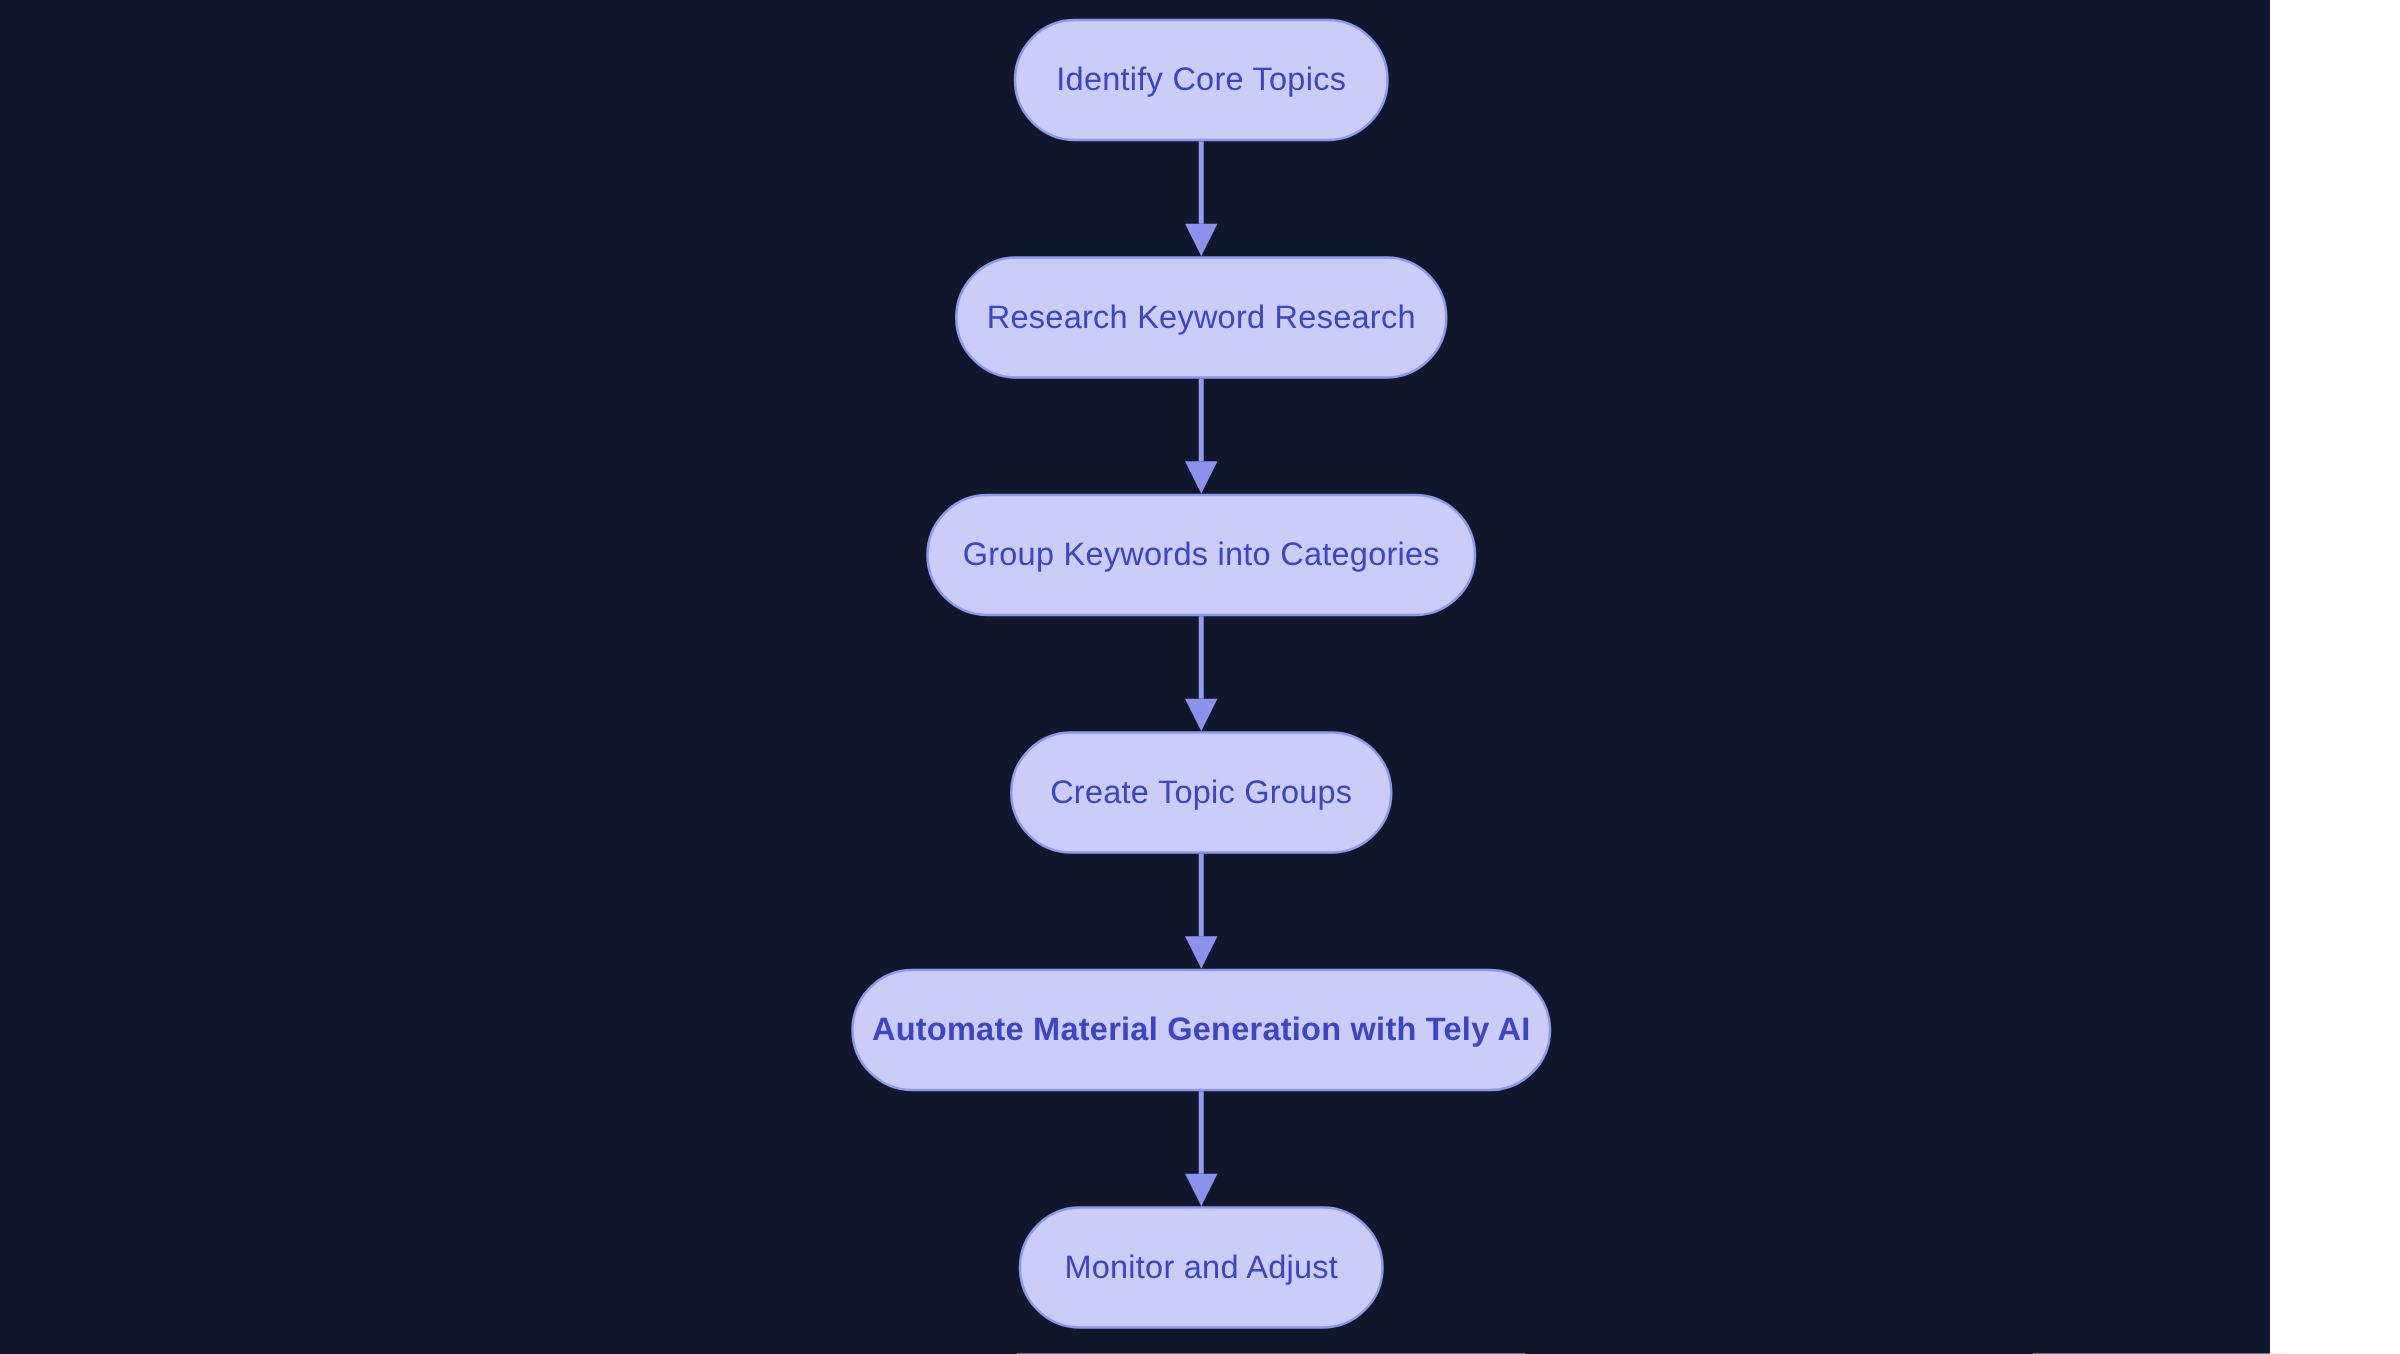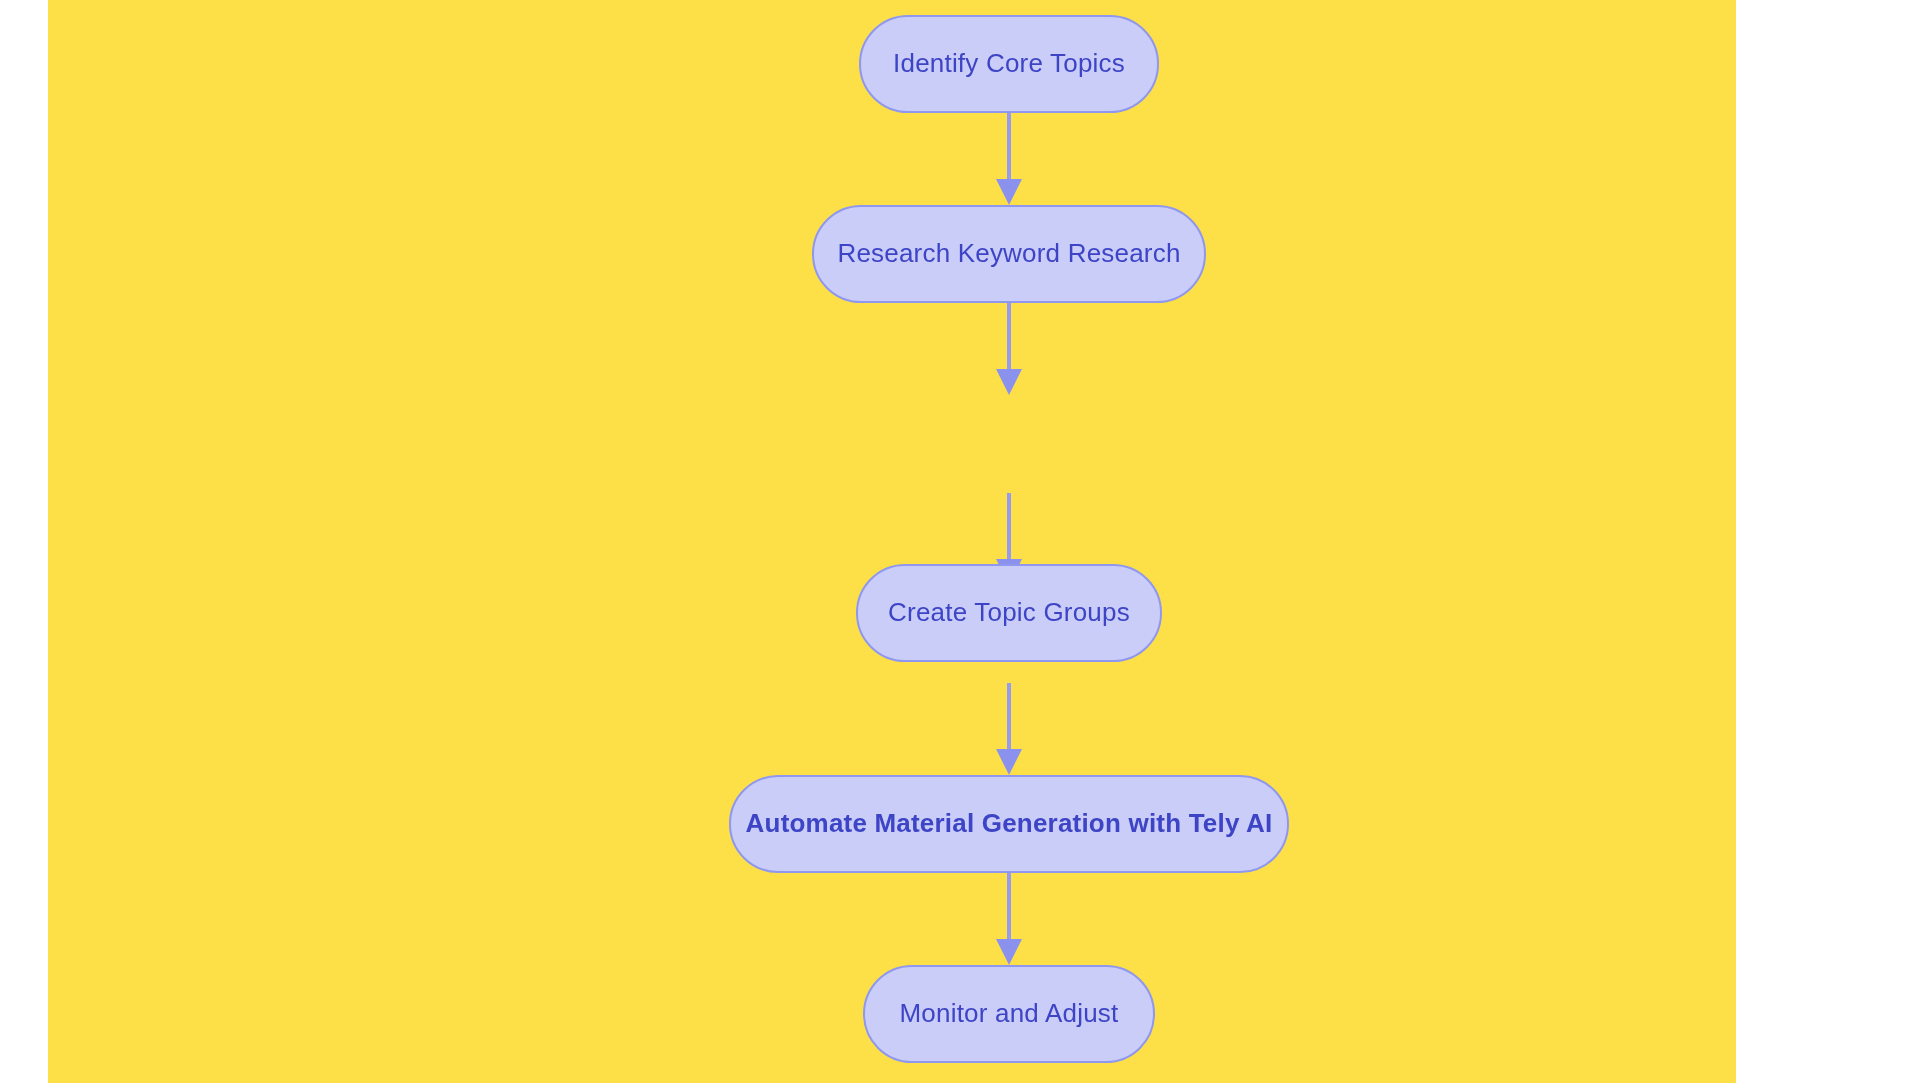--- a/index.html
+++ b/index.html
@@ -2,26 +2,25 @@
 <html><head>
 <meta charset="utf-8">
 <style>
   html, body {
     margin: 0;
     padding: 0;
     background: #ffffff;
   }
   .canvas {
     position: relative;
-    width: 1688px;
+    width: 1816px;
     height: 1083px;
-    background: #fde047;
+    background: #0f172a;
     overflow: hidden;
     font-family: "Liberation Sans", "DejaVu Sans", sans-serif;
-    margin-left: 48px;
   }
   .flow-node {
     position: absolute;
     height: 98px;
     box-sizing: border-box;
     background: #c9cdf8;
     border: 2px solid #8f97ee;
     border-radius: 49px;
     display: flex;
     align-items: center;
@@ -29,21 +28,21 @@
     text-align: center;
     color: #3d44c5;
     font-size: 26px;
     line-height: 1.2;
     letter-spacing: 0.2px;
     white-space: nowrap;
   }
   .node-1 { left: 811px; top: 15px;  width: 300px; }
   .node-2 { left: 764px; top: 205px; width: 394px; }
   .node-3 { left: 741px; top: 395px; width: 440px; }
-  .node-4 { left: 808px; top: 564px; width: 306px; }
+  .node-4 { left: 808px; top: 585px; width: 306px; }
   .node-5 { left: 681px; top: 775px; width: 560px; font-weight: bold; }
   .node-6 { left: 815px; top: 965px; width: 292px; }
 
   .flow-arrow {
     position: absolute;
     left: 948px;          
     width: 26px;
     height: 92px;
     display: flex;
     flex-direction: column;
@@ -83,20 +82,23 @@
 
   <div class="flow-node node-2">
     <span>Research Keyword Research</span>
   </div>
 
   <div class="flow-arrow arrow-2">
     <div class="stem"></div>
     <div class="head"></div>
   </div>
 
+  <div class="flow-node node-3">
+    <span>Group Keywords into Categories</span>
+  </div>
 
   <div class="flow-arrow arrow-3">
     <div class="stem"></div>
     <div class="head"></div>
   </div>
 
   <div class="flow-node node-4">
     <span>Create Topic Groups</span>
   </div>
 

